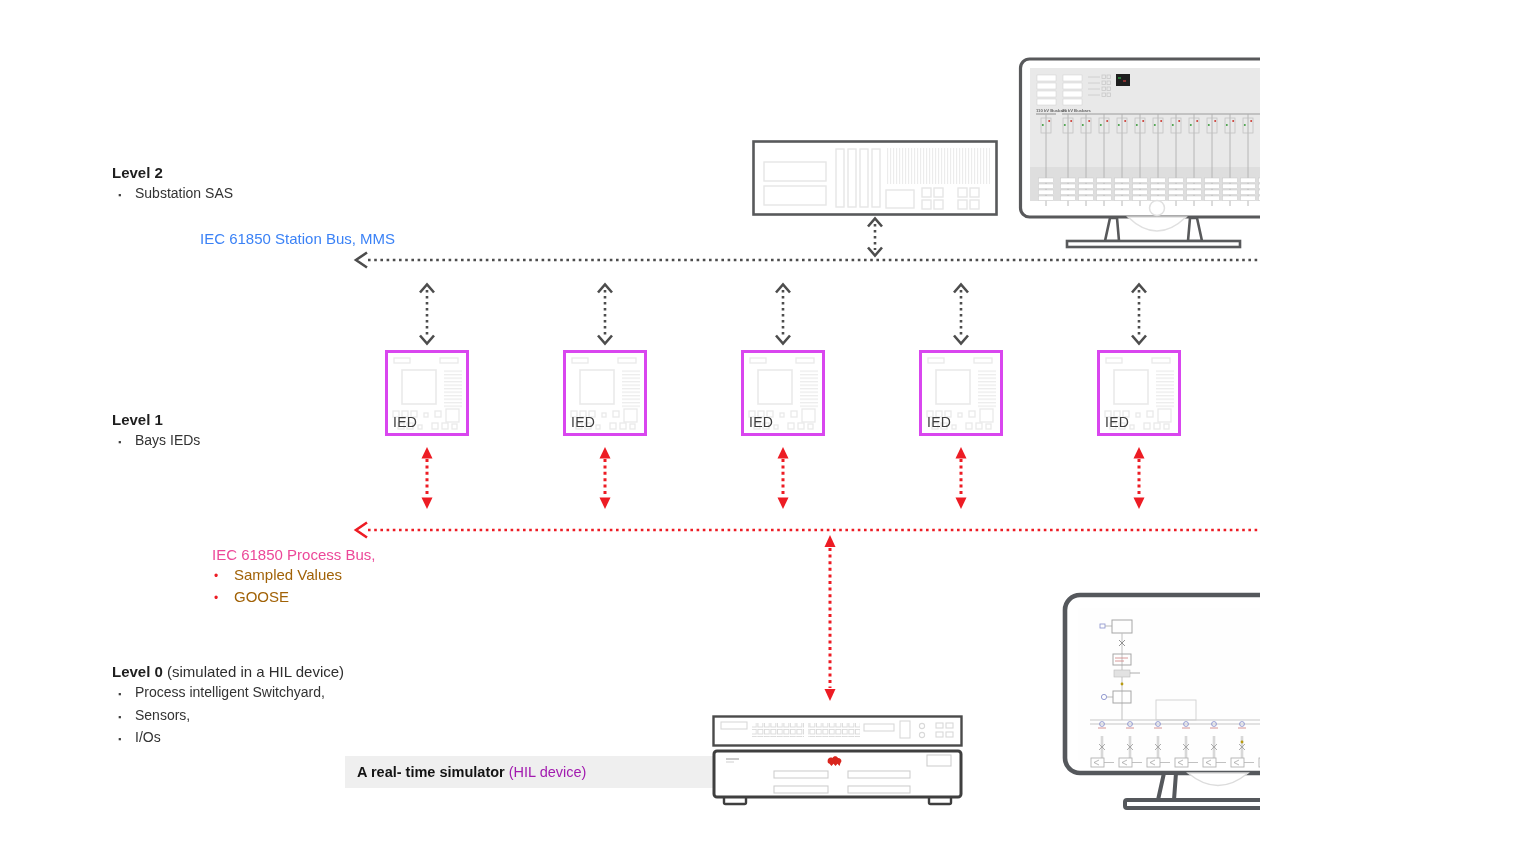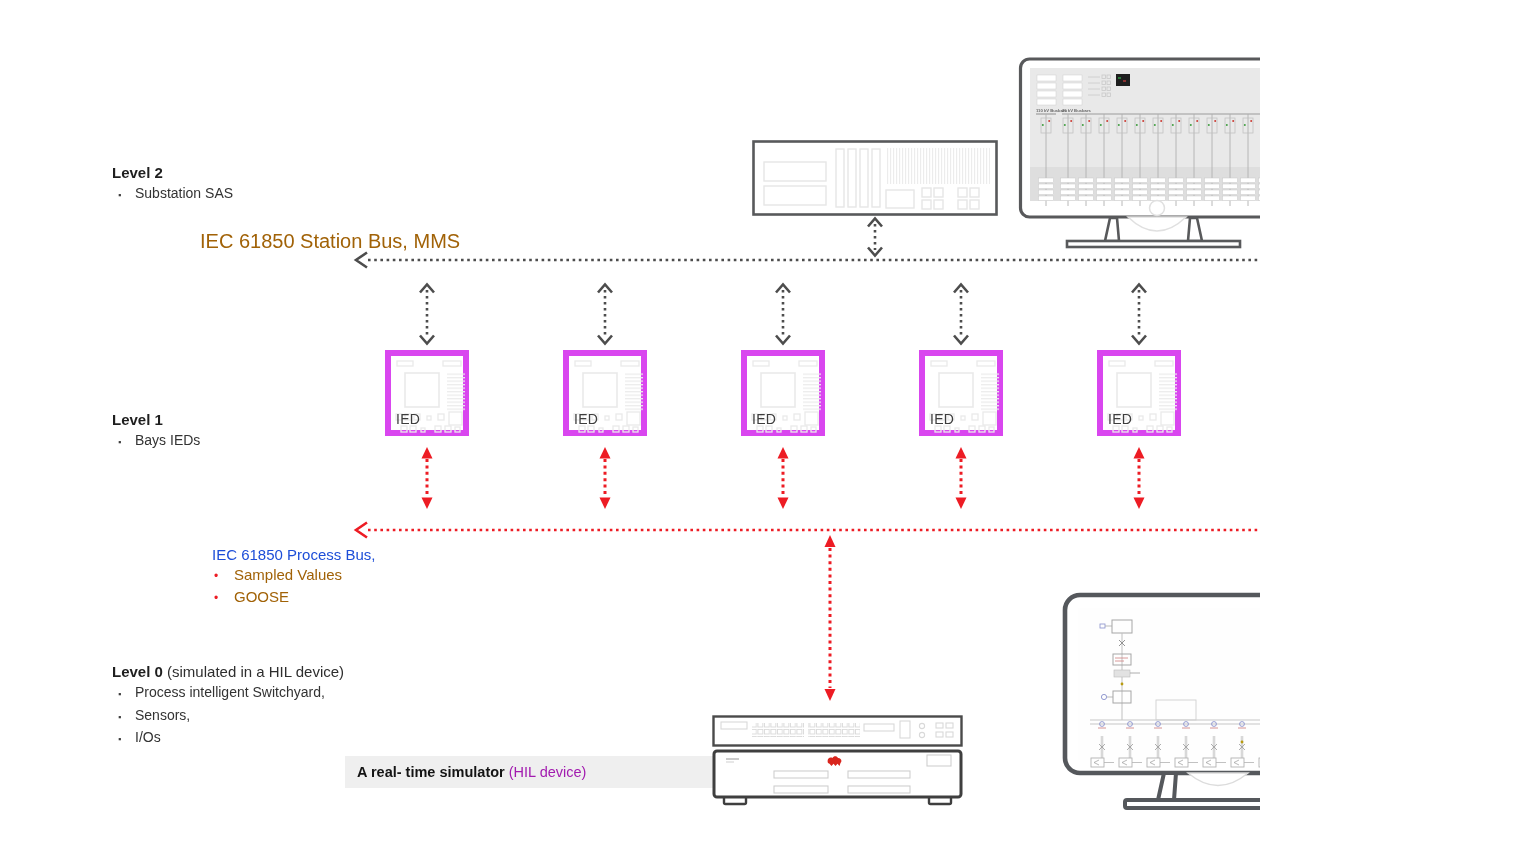--- a/index.html
+++ b/index.html
@@ -7,35 +7,35 @@
           font-family:"Liberation Sans","DejaVu Sans",sans-serif;color:#222;}
   .abs{position:absolute;}
   .layer{position:absolute;left:0;top:0;}
   
   .lvl{position:absolute;}
   .lvl-title{font-size:15px;font-weight:bold;color:#1f1f1f;line-height:20px;}
   .lvl-title .suffix{font-weight:normal;color:#2e2e2e;}
   .brow{display:flex;align-items:baseline;line-height:20.5px;}
   .bsq{width:17px;padding-left:6px;font-size:9px;color:#3c3c3c;}
   .btxt{font-size:14px;color:#333;}
-  .buslabel{position:absolute;font-size:20px;color:#a16207;}
-  .red{color:#1d4ed8;}
+  .buslabel{position:absolute;font-size:15px;color:#3b82f6;}
+  .red{color:#ec4899;}
   .redblock{position:absolute;font-size:15px;line-height:21px;}
   .redblock .brow .bsq{font-size:12px;padding-left:2px;width:20px;color:#ed1c24;}
   .redblock .btxt{font-size:15px;color:#a16207;}
   
   .labelbox{position:absolute;background:#efefef;display:flex;align-items:center;}
   .labelbox .t{font-weight:bold;color:#141414;}
   .labelbox .t .suffix{font-weight:normal;color:#a21caf;}
   .ctrlbox{left:383px;top:143px;width:367px;height:70px;padding-left:14px;font-size:15px;}
   .swbox{left:345px;top:716px;width:363px;height:31px;padding-left:12px;font-size:14.5px;}
   .simbox{left:345px;top:756px;width:363px;height:32px;padding-left:12px;font-size:14.5px;}
   
   .ied{position:absolute;top:350px;width:84px;height:86px;box-sizing:border-box;
-       border:6px solid #d946ef;background:#fff;}
+       border:3px solid #d946ef;background:#fff;}
   .ied .lbl{position:absolute;left:5px;bottom:3px;font-size:14px;color:#3d3d3d;letter-spacing:.3px;}
   .ied svg{position:absolute;left:0;top:0;}
 </style>
 </head>
 <body>
 
 <div class="canvas">
 
   <svg class="layer" width="1536" height="865">
     <defs>

